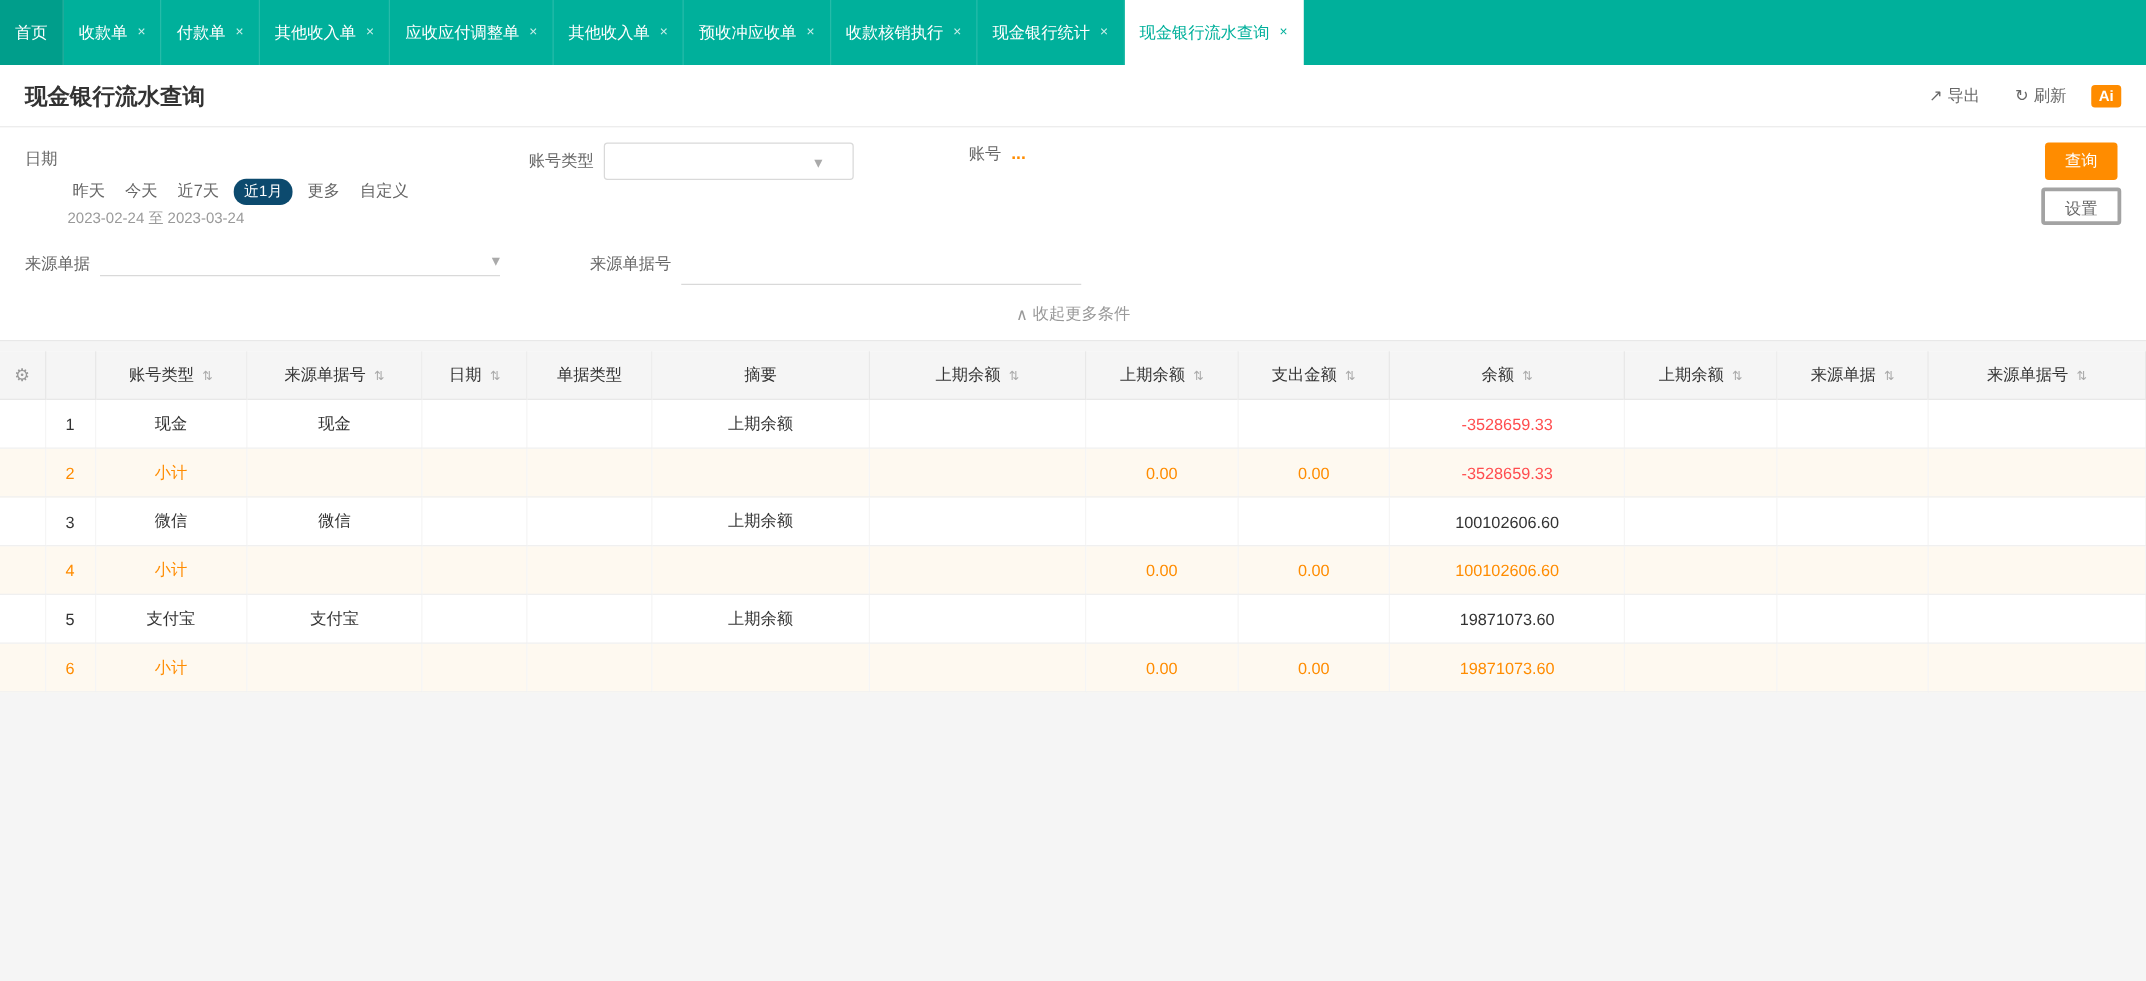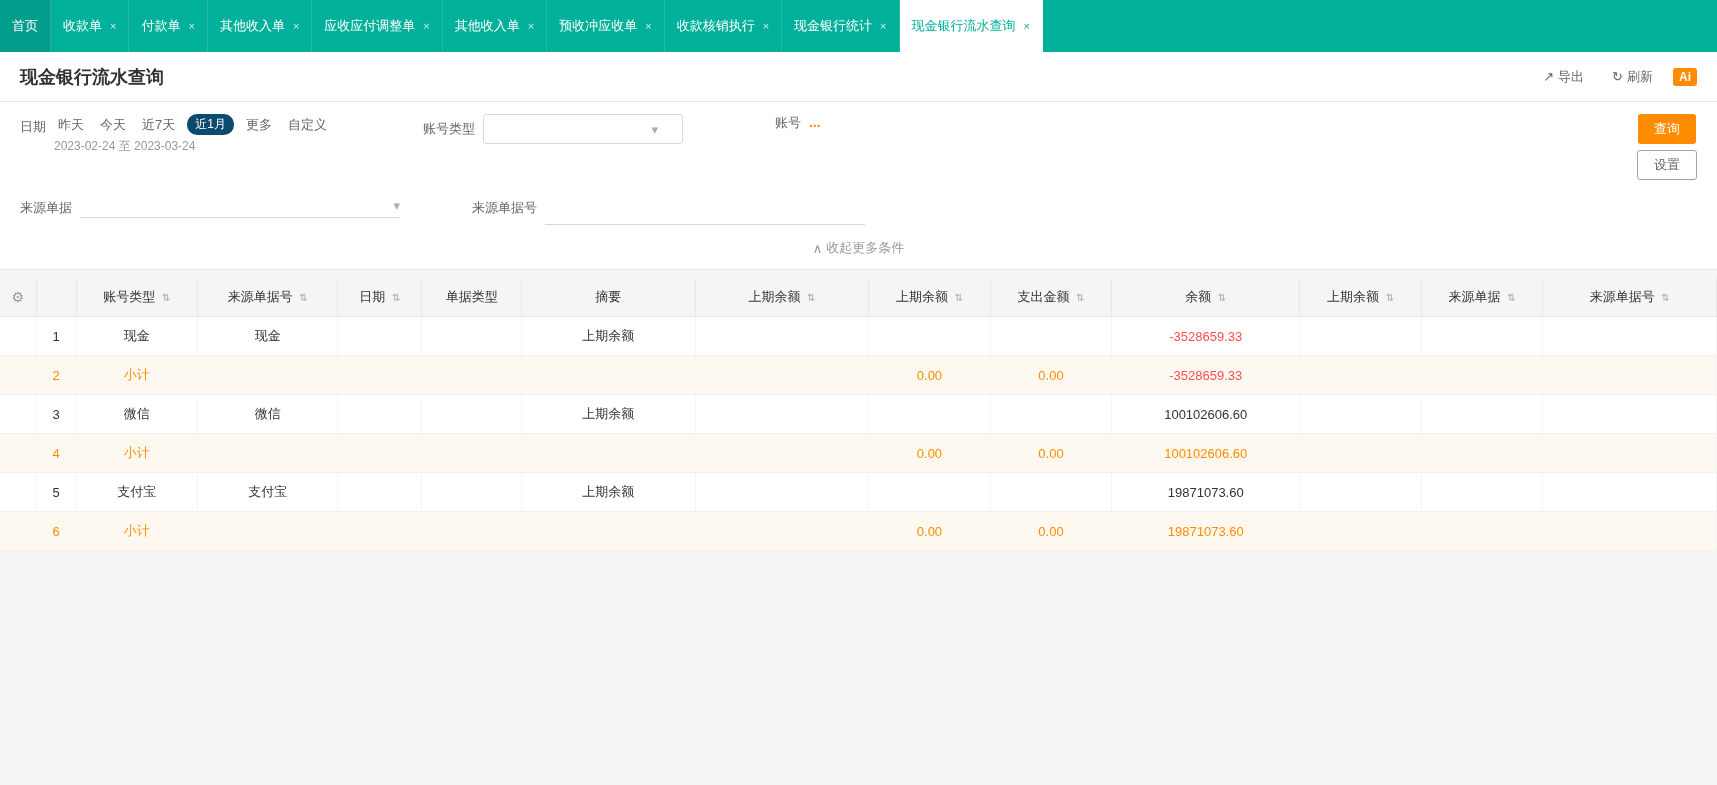--- a/index.html
+++ b/index.html
@@ -73,22 +73,23 @@
       padding: 12px 20px;
       border-bottom: 1px solid #e8e8e8;
     }
     .filter-label {
       color: #666;
       white-space: nowrap;
       font-size: 13px;
     }
     .date-shortcuts {
       display: flex;
-      align-items: flex-start;
+      align-items: center;
       gap: 8px;
+      margin-top: 28px;
     }
     .date-shortcut {
       color: #666;
       cursor: pointer;
       font-size: 13px;
       padding: 2px 4px;
     }
     .date-shortcut.active {
       background: #0c4a6e;
       color: #fff;
@@ -137,21 +138,21 @@
       border: none;
       border-radius: 3px;
       padding: 6px 16px;
       cursor: pointer;
       font-size: 13px;
       height: 30px;
     }
     .btn-settings {
       background: #fff;
       color: #666;
-      border: 1px solid #a3a3a3;
+      border: 3px solid #a3a3a3;
       border-radius: 3px;
       padding: 5px 16px;
       cursor: pointer;
       font-size: 13px;
       height: 30px;
     }
     .collapse-bar {
       text-align: center;
       padding: 6px 0 0;
       color: #999;

